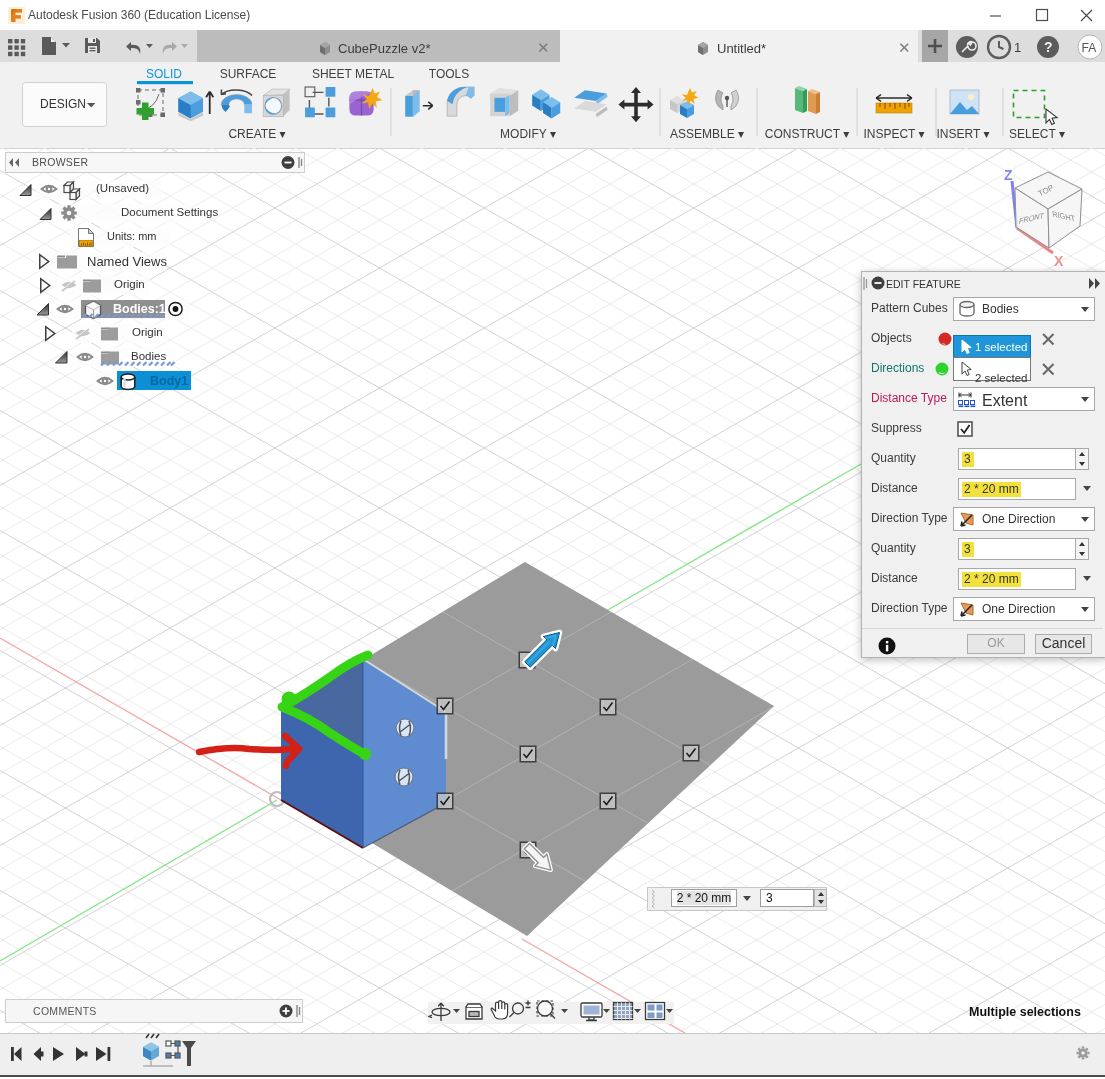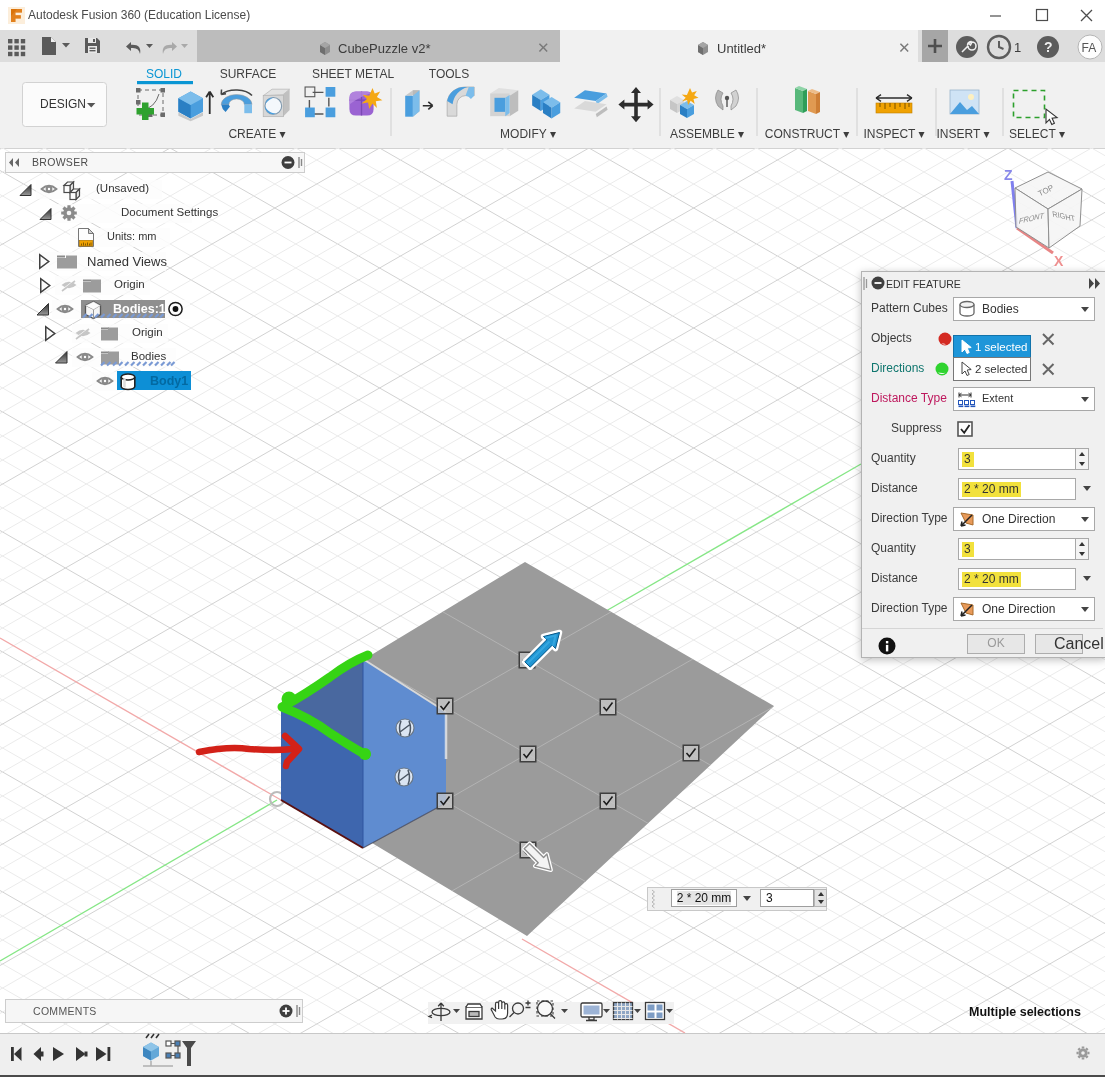--- a/index.html
+++ b/index.html
@@ -652,21 +652,21 @@
  <path d="M3 6 v13 M5.5 8 v9" stroke="#999" stroke-width="1.3"></path>
  <circle cx="17" cy="12" r="6.5" fill="#3f3f3f"></circle>
     <rect x="13.5" y="11.1" width="7" height="1.8" fill="#fff"></rect>
  <text x="25" y="16.5" font-size="10.5" fill="#333">EDIT FEATURE</text>
  <path d="M228 7 l5 5.5 -5 5.5 Z M234 7 l5 5.5 -5 5.5 Z" fill="#444"></path>
 </svg>
 <div class="abs" style="left:871px;top:301px;font-size:12px;color:#3b3b3b;">Pattern Cubes</div>
 <div class="abs" style="left:871px;top:331px;font-size:12px;color:#3b3b3b;">Objects</div>
 <div class="abs" style="left:871px;top:361px;font-size:12px;color:#0f766e;">Directions</div>
 <div class="abs" style="left:871px;top:391px;font-size:12px;color:#be185d;">Distance Type</div>
-<div class="abs" style="left:871px;top:421px;font-size:12px;color:#3b3b3b;margin-left:20px;">Suppress</div>
+<div class="abs" style="left:871px;top:421px;font-size:12px;color:#3b3b3b;">Suppress</div>
 <div class="abs" style="left:871px;top:451px;font-size:12px;color:#3b3b3b;">Quantity</div>
 <div class="abs" style="left:871px;top:481px;font-size:12px;color:#3b3b3b;">Distance</div>
 <div class="abs" style="left:871px;top:511px;font-size:12px;color:#3b3b3b;">Direction Type</div>
 <div class="abs" style="left:871px;top:541px;font-size:12px;color:#3b3b3b;">Quantity</div>
 <div class="abs" style="left:871px;top:571px;font-size:12px;color:#3b3b3b;">Distance</div>
 <div class="abs" style="left:871px;top:601px;font-size:12px;color:#3b3b3b;">Direction Type</div>
 <div class="abs" style="left:953px;top:297px;width:142px;height:24px;background:#fff;border:1px solid #a8a8a8;box-sizing:border-box;font-size:12px;color:#333;">
     <svg width="20" height="20" style="position:absolute;left:3px;top:1px">
       <path d="M3 5.5 v8.5 a7 3 0 0 0 14 0 V5.5" fill="#fff" stroke="#666" stroke-width="1.3"></path>
       <ellipse cx="10" cy="5.5" rx="7" ry="3" fill="#f2f2f2" stroke="#666" stroke-width="1.3"></ellipse>
@@ -684,30 +684,30 @@
     <circle cx="7" cy="7" r="6.5" fill="#d42a22"></circle>
     <path d="M3.5 11.8 q2 1.2 4.5 0.6 -2.5-1.5-4.5-0.6" fill="#fff" opacity="0.95"></path>
   </svg>
 <svg class="abs" style="left:1041px;top:332px" width="15" height="15">
     <path d="M2 2 l10.5 10.5 M12.5 2 L2 12.5" stroke="#666" stroke-width="2"></path>
   </svg>
 <div class="abs" style="left:953px;top:357px;width:78px;height:24px;background:#fff;border:1px solid #777;box-sizing:border-box;font-size:11.5px;color:#333;white-space:nowrap;">
     <svg width="14" height="16" style="position:absolute;left:6px;top:3px">
       <path d="M2 1 v12 l3-3 2 4.5 2.2-1 -2-4.5 4-0.5 Z" fill="#fff" stroke="#444" stroke-width="1"></path>
     </svg>
-    <span style="position:absolute;left:21px;top:5px;">2 selected</span>
+    <span style="position:absolute;left:21px;top:14px;">2 selected</span>
   </div>
 <svg class="abs" style="left:935px;top:362px" width="14" height="14">
     <circle cx="7" cy="7" r="6.5" fill="#2fd32f"></circle>
     <path d="M3 10.5 q3.5 3 7.5 0.3 q-4 0.5 -7.5 -0.3" fill="#fff" opacity="0.95"></path>
   </svg>
 <svg class="abs" style="left:1041px;top:362px" width="15" height="15">
     <path d="M2 2 l10.5 10.5 M12.5 2 L2 12.5" stroke="#666" stroke-width="2"></path>
   </svg>
-<div class="abs" style="left:953px;top:387px;width:142px;height:24px;background:#fff;border:1px solid #a8a8a8;box-sizing:border-box;font-size:11px;color:#333;">
+<div class="abs" style="left:953px;top:387px;width:142px;height:24px;background:#fff;border:1px solid #a8a8a8;box-sizing:border-box;font-size:16px;color:#333;">
     <svg width="20" height="20" style="position:absolute;left:3px;top:2px">
       <path d="M2 5 h12 m-12 0 l0 0 M2 2.5 v5 M14 2.5 v5 M2 5 l2.5-1.8 M2 5 l2.5 1.8 M14 5 l-2.5-1.8 M14 5 l-2.5 1.8" stroke="#333" stroke-width="1" fill="none"></path>
       <g fill="#fff" stroke="#2255bb">
         <rect x="1.5" y="10.5" width="4" height="4"></rect>
         <rect x="7.5" y="10.5" width="4" height="4"></rect>
         <rect x="13.5" y="10.5" width="4" height="4"></rect>
       </g>
       <g fill="#2255bb">
         <rect x="1.5" y="15.5" width="4.8" height="1.6"></rect>
         <rect x="7.5" y="15.5" width="4.8" height="1.6"></rect>
@@ -763,21 +763,21 @@
     <span style="position:absolute;left:28px;top:4px;">One Direction</span>
     <span style="position:absolute;right:5px;top:9px;width:0;height:0;border-left:4.5px solid transparent;border-right:4.5px solid transparent;border-top:5.5px solid #444;"></span>
   </div>
 <div class="abs" style="left:862px;top:628px;width:241px;height:1px;background:#d5d5d5;"></div>
 <svg class="abs" style="left:878px;top:637px" width="19" height="19">
     <circle cx="9" cy="9" r="8.5" fill="#111"></circle>
     <rect x="7.9" y="4" width="2.4" height="2.4" fill="#fff"></rect>
     <rect x="7.9" y="7.9" width="2.4" height="6.5" fill="#fff"></rect>
   </svg>
 <div class="abs" style="left:967px;top:634px;width:58px;height:19.5px;background:#e7e7e7;border:1px solid #adadad;box-sizing:border-box;font-size:12px;color:#9a9a9a;text-align:center;line-height:17px;">OK</div>
-<div class="abs" style="left:1035px;top:634px;width:48px;height:19.5px;background:#e7e7e7;border:1px solid #adadad;box-sizing:border-box;font-size:16px;color:#333;text-align:center;line-height:17px;padding-left:18px;">Cancel</div>
+<div class="abs" style="left:1035px;top:634px;width:57px;height:19.5px;background:#e7e7e7;border:1px solid #adadad;box-sizing:border-box;font-size:14px;color:#333;text-align:center;line-height:17px;">Cancel</div>
 <div class="abs" style="left:647px;top:887px;width:180px;height:24px;background:#f0f0f0;border:1px solid #c8c8c8;box-sizing:border-box;"></div>
 <svg class="abs" style="left:650px;top:889px" width="8" height="20">
     <path d="M2 1 l2.5 2 -2.5 2 2.5 2 -2.5 2 2.5 2 -2.5 2 2.5 2 -2.5 2 2.5 2" stroke="#b5b5b5" fill="none"></path>
   </svg>
 <div class="abs" style="left:671px;top:889px;width:66px;height:18px;background:#fff;border:1px solid #9e9e9e;box-sizing:border-box;font-size:12px;color:#111;text-align:center;line-height:16px;"><span style="background:#e4e4e4;">2 * 20 mm</span></div>
 <div class="abs" style="left:740px;top:889px;width:15px;height:18px;">
     <span style="position:absolute;left:3px;top:7px;width:0;height:0;border-left:4.5px solid transparent;border-right:4.5px solid transparent;border-top:5.5px solid #444;"></span>
   </div>
 <div class="abs" style="left:760px;top:889px;width:54px;height:18px;background:#fff;border:1px solid #9e9e9e;box-sizing:border-box;font-size:12px;color:#111;line-height:16px;padding-left:5px;">3</div>
 <div class="abs" style="left:814px;top:889px;width:13px;height:18px;background:#e2e2e2;border:1px solid #b5b5b5;box-sizing:border-box;">

